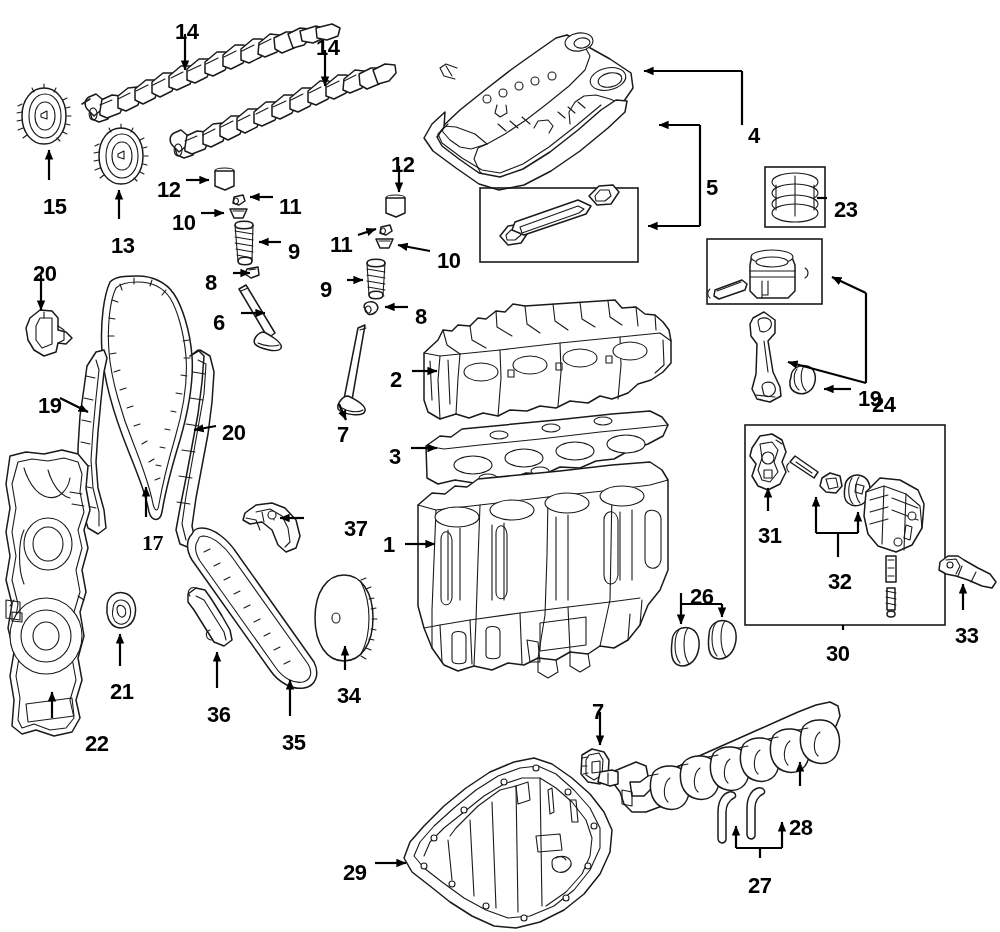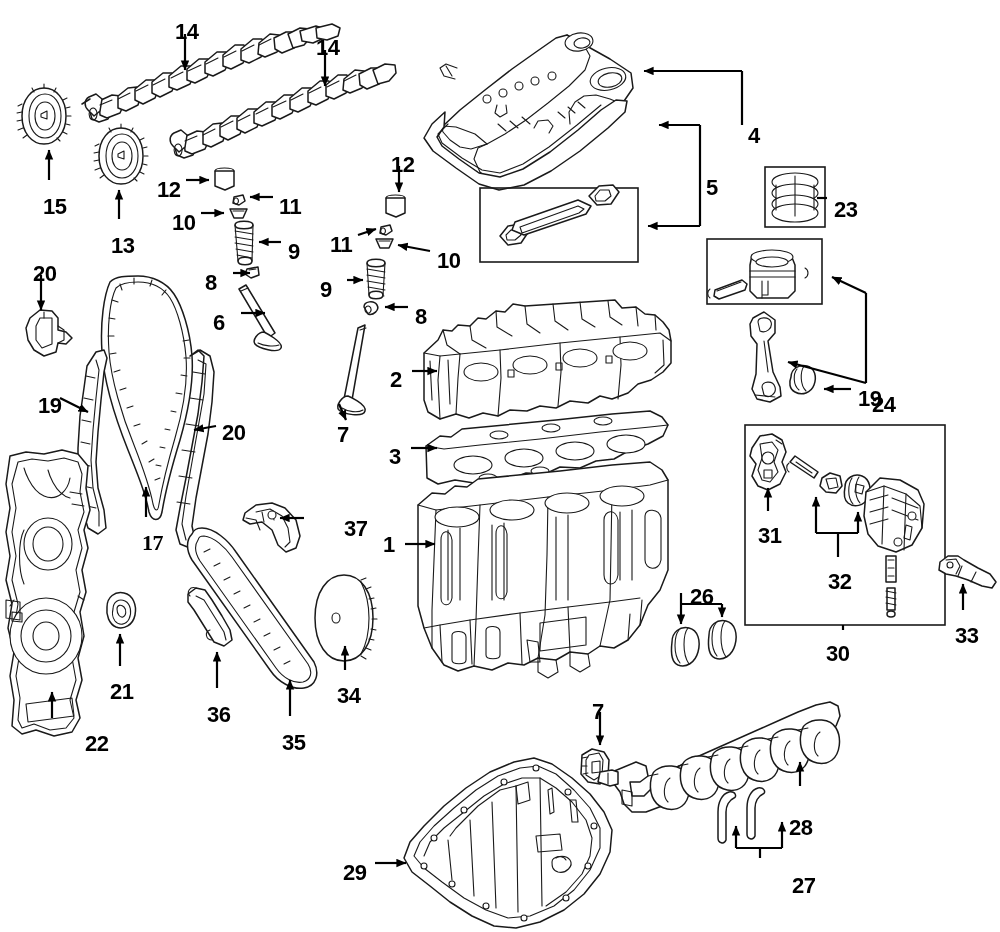--- a/index.html
+++ b/index.html
@@ -606,21 +606,21 @@
       <div class="callout" title="Timing chain" style="left: 142px; top: 527px; font-family: Liberation Serif, serif;">17</div>
       <div class="callout" title="Chain tensioner" style="left: 33px; top: 258px;">20</div>
       <div class="callout" title="Chain guide" style="left: 38px; top: 390px;">19</div>
       <div class="callout" title="Chain tensioner arm" style="left: 222px; top: 417px;">20</div>
       <div class="callout" title="Crankshaft front seal" style="left: 110px; top: 676px;">21</div>
       <div class="callout" title="Timing chain cover" style="left: 41px; top: 728px; margin-left: 44px;">22</div>
       <div class="callout" title="Piston ring set" style="left: 834px; top: 194px;">23</div>
       <div class="callout" title="Piston and connecting rod" style="left: 872px; top: 389px;">24</div>
       <div class="callout" title="Connecting rod bearing" style="left: 858px; top: 383px;">19</div>
       <div class="callout" title="Main bearing set" style="left: 690px; top: 581px;">26</div>
-      <div class="callout" title="Crankshaft thrust washer" style="left: 748px; top: 870px; margin-left: 44px;">27</div>
+      <div class="callout" title="Crankshaft thrust washer" style="left: 748px; top: 870px;">27</div>
       <div class="callout" title="Crankshaft" style="left: 789px; top: 796px; margin-top: 16px;">28</div>
       <div class="callout" title="Oil pan" style="left: 343px; top: 857px;">29</div>
       <div class="callout" title="Oil pump assembly" style="left: 826px; top: 638px; text-align: center;">30</div>
       <div class="callout" title="Oil pump rotor housing" style="left: 758px; top: 520px;">31</div>
       <div class="callout" title="Oil pump drive gear" style="left: 828px; top: 566px;">32</div>
       <div class="callout" title="Oil jet nozzle" style="left: 955px; top: 620px; text-align: center;">33</div>
       <div class="callout" title="Oil pump drive sprocket" style="left: 337px; top: 680px;">34</div>
       <div class="callout" title="Oil pump drive chain" style="left: 282px; top: 727px;">35</div>
       <div class="callout" title="Oil pump chain guide" style="left: 207px; top: 699px;">36</div>
       <div class="callout" title="Chain tensioner shoe" style="left: 312px; top: 513px; margin-left: 32px;">37</div>

